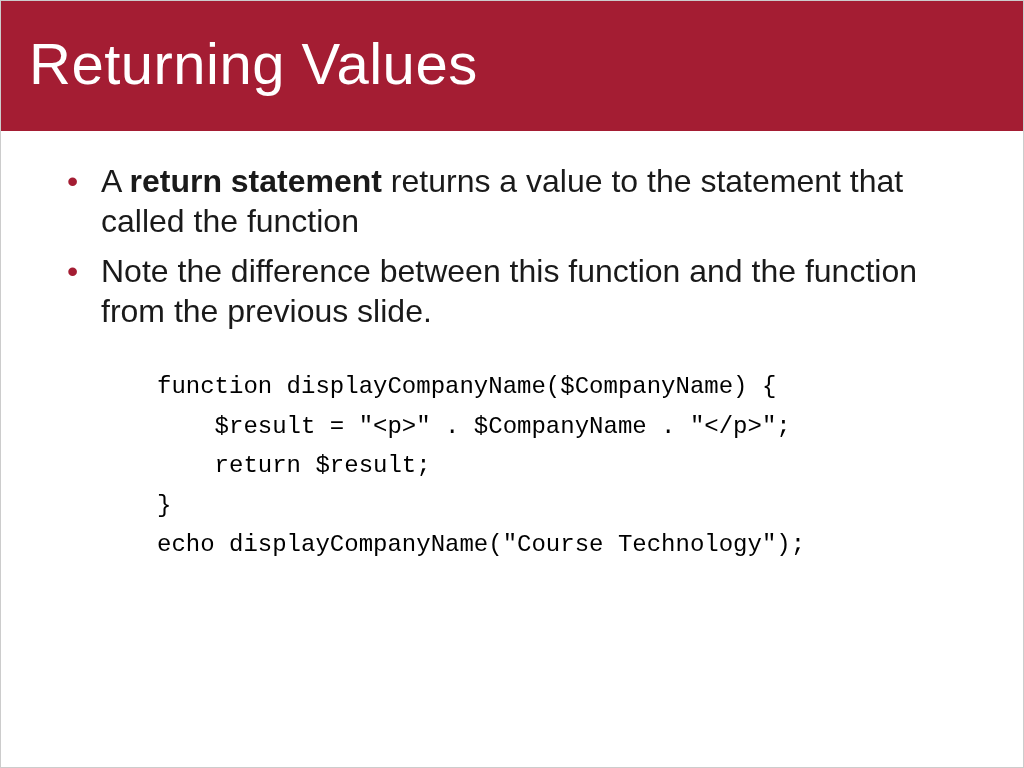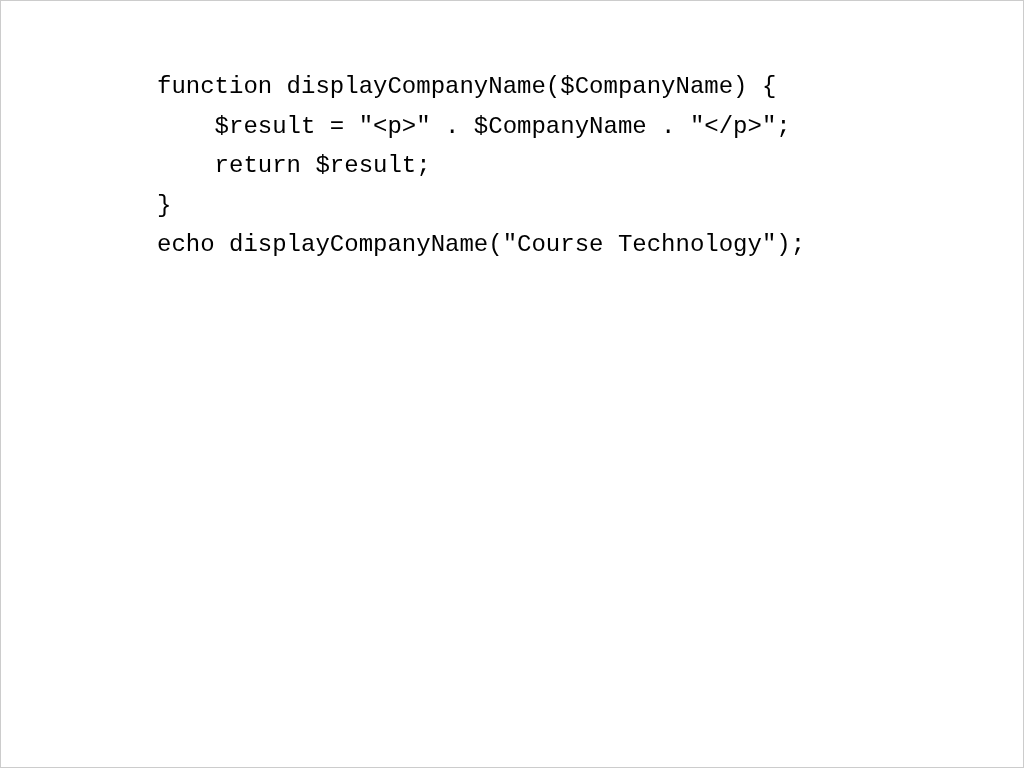--- a/index.html
+++ b/index.html
@@ -55,22 +55,31 @@
     font-size: 24px;
     line-height: 1.65;
     color: #000000;
     white-space: pre;
   }
 </style>
 </head>
 <body>
 
 <div class="slide">
+  <div class="title-bar">
+    <h1>Returning Values</h1>
+  </div>
   <div class="body">
     <ul class="bullets">
+      <li>
+        <span>A </span><span class="bold">return statement</span><span> returns a value to the statement that called the function</span>
+      </li>
+      <li>
+        <span>Note the difference between this function and the function from the previous slide.</span><span class="bold"></span><span></span>
+      </li>
     </ul>
     <div class="code-block">function displayCompanyName($CompanyName) {
     $result = "&lt;p&gt;" . $CompanyName . "&lt;/p&gt;";
     return $result;
 }
 echo displayCompanyName("Course Technology");</div>
   </div>
 </div>
 
 </body></html>

